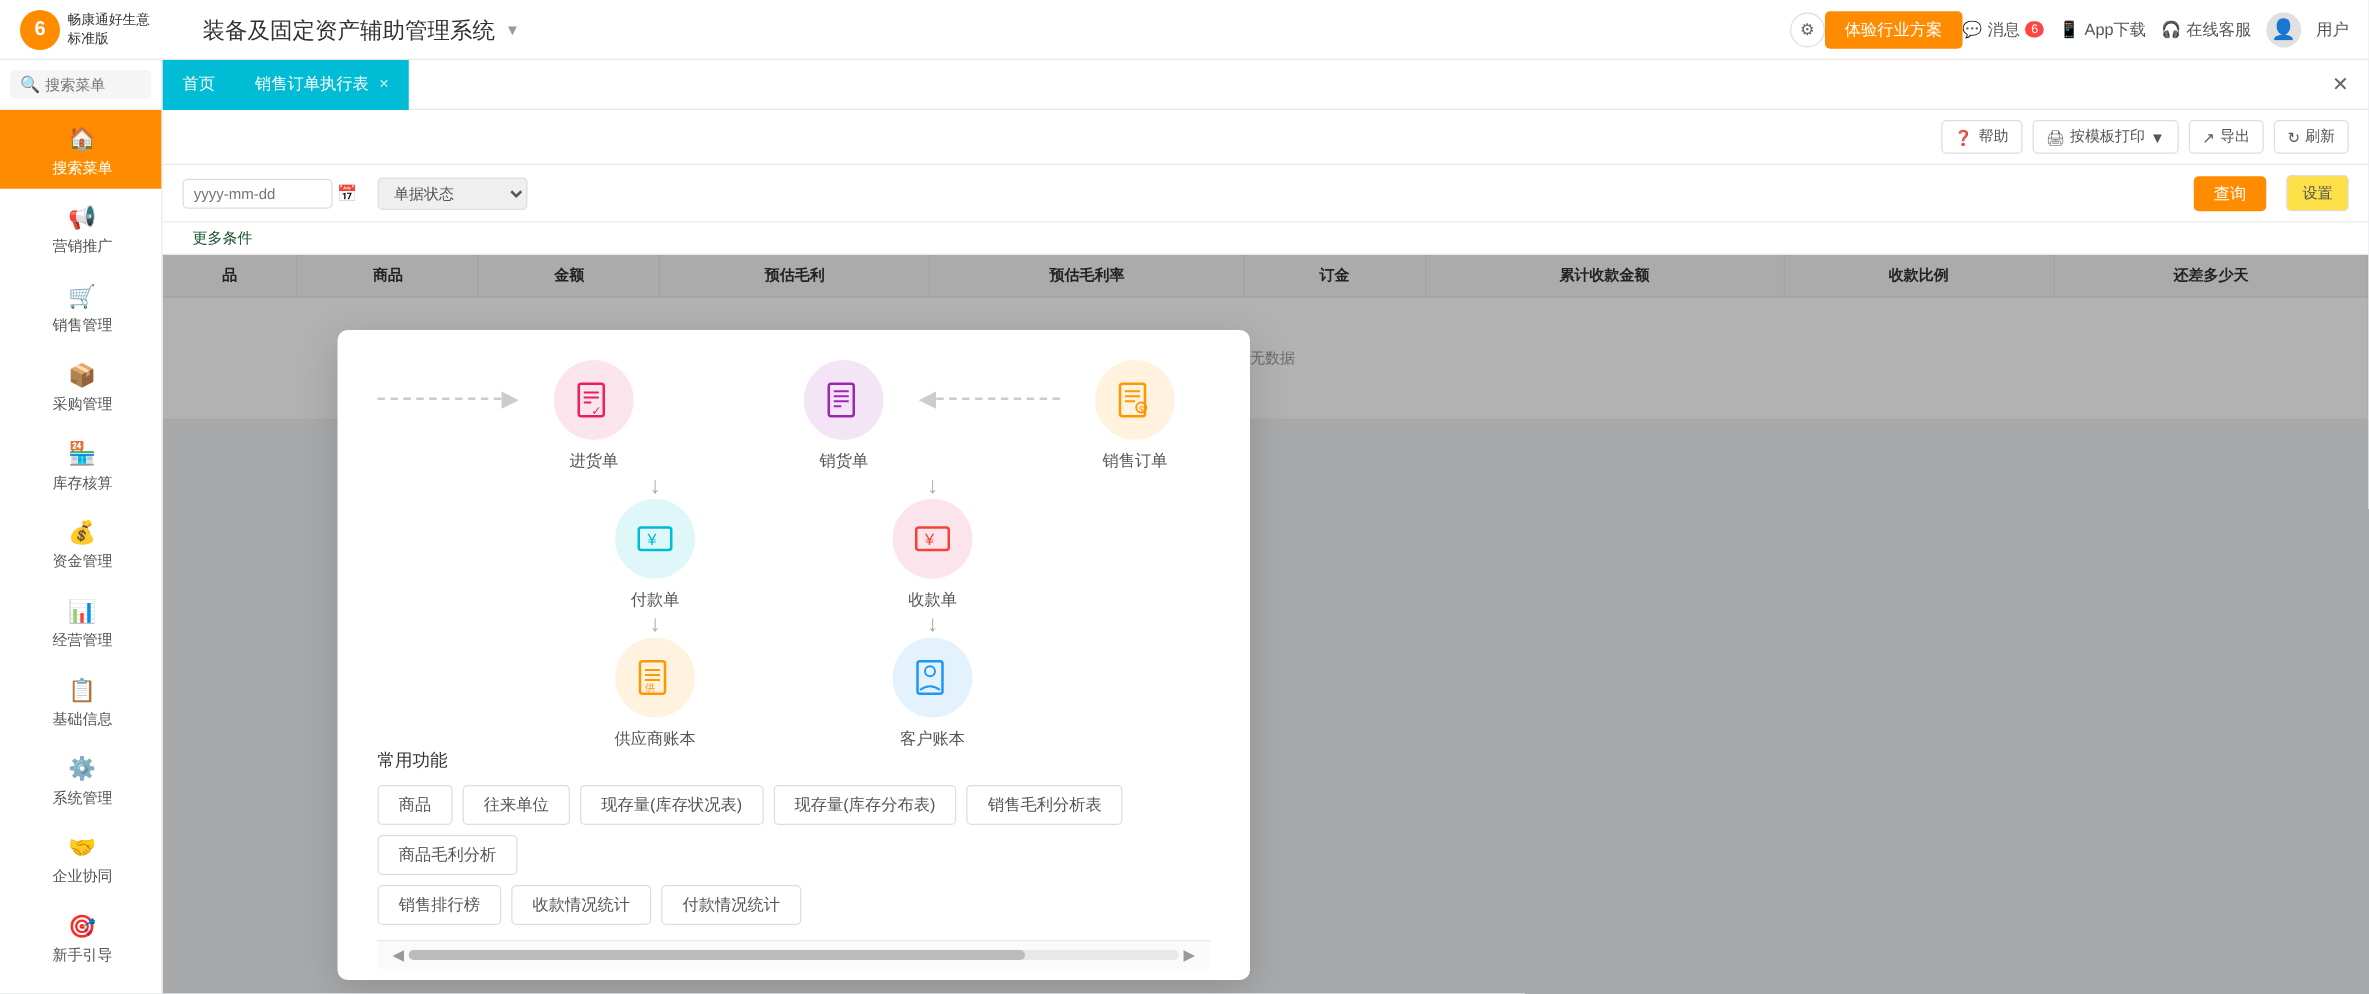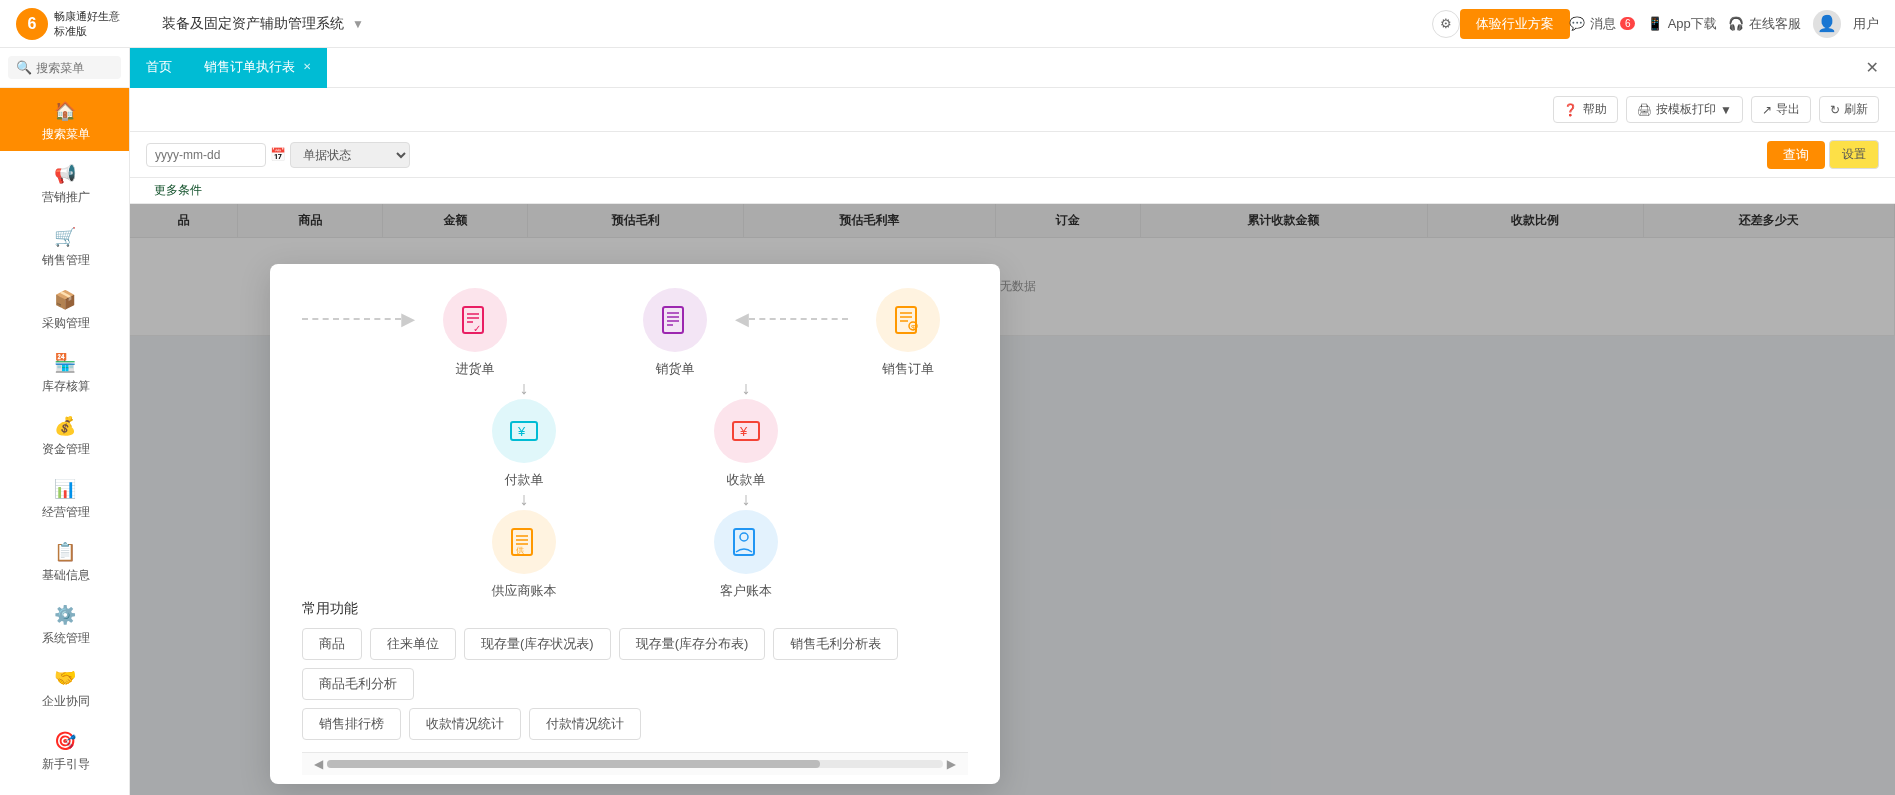--- a/index.html
+++ b/index.html
@@ -12,21 +12,21 @@
     .sidebar { width: 130px; background: #fff; border-right: 1px solid #e8e8e8; flex-shrink: 0; display: flex; flex-direction: column; }
     .content-area { flex: 1; display: flex; flex-direction: column; overflow: hidden; background: #f0f2f5; }
     .tab-bar { display: flex; align-items: center; background: #fff; border-bottom: 1px solid #e8e8e8; height: 40px; padding: 0; flex-shrink: 0; }
     .page-content { flex: 1; overflow: auto; position: relative; }
 
     
     .logo-area { display: flex; align-items: center; width: 130px; flex-shrink: 0; }
     .logo-icon { width: 32px; height: 32px; background: #ff8c00; border-radius: 50%; display: flex; align-items: center; justify-content: center; color: white; font-size: 16px; font-weight: bold; margin-right: 6px; }
     .logo-text { font-size: 11px; color: #333; line-height: 1.3; }
     .system-title { display: flex; align-items: center; flex: 1; padding: 0 16px; }
-    .system-title span { font-size: 14px; color: #333; }
+    .system-title span { font-size: 18px; color: #333; }
     .system-title .arrow { color: #999; margin-left: 8px; font-size: 12px; }
     .top-btn { display: flex; align-items: center; gap: 4px; color: #555; font-size: 13px; cursor: pointer; }
     .badge { background: #f44; color: white; border-radius: 10px; font-size: 10px; padding: 1px 5px; }
     .settings-icon { width: 28px; height: 28px; border-radius: 50%; border: 1px solid #ddd; display: flex; align-items: center; justify-content: center; cursor: pointer; color: #666; }
     .experience-btn { background: #ff8c00; color: white; padding: 6px 16px; border-radius: 4px; border: none; cursor: pointer; font-size: 13px; }
     .user-avatar { width: 28px; height: 28px; border-radius: 50%; background: #e0e0e0; display: flex; align-items: center; justify-content: center; overflow: hidden; }
 
     
     .sidebar-search { padding: 8px; border-bottom: 1px solid #f0f0f0; }
     .sidebar-search-inner { display: flex; align-items: center; background: #f5f5f5; border-radius: 4px; padding: 4px 8px; }
@@ -40,21 +40,21 @@
     
     .tab { display: flex; align-items: center; padding: 0 16px; height: 40px; cursor: pointer; font-size: 13px; color: #666; border-bottom: 2px solid transparent; }
     .tab.active { color: #fff; background: #00bcd4; }
     .tab-home { background: #00bcd4; color: white; }
     .tab-close { margin-left: 8px; font-size: 10px; color: rgba(255,255,255,0.8); }
     .content-close-btn { margin-left: auto; padding: 0 16px; color: #666; font-size: 16px; cursor: pointer; }
 
     
     .toolbar-row { display: flex; align-items: center; padding: 8px 16px; background: #fff; border-bottom: 1px solid #e8e8e8; gap: 8px; }
     .toolbar-btn { display: flex; align-items: center; gap: 4px; padding: 4px 10px; border: 1px solid #ddd; border-radius: 4px; cursor: pointer; font-size: 12px; color: #555; background: white; }
-    .filter-row { display: flex; align-items: center; padding: 8px 16px; background: #fff; border-bottom: 1px solid #e8e8e8; gap: 4px; }
+    .filter-row { display: flex; align-items: center; padding: 8px 16px; background: #fff; border-bottom: 1px solid #e8e8e8; gap: 16px; }
     .filter-date { display: flex; align-items: center; gap: 4px; }
     .date-input { padding: 4px 8px; border: 1px solid #ddd; border-radius: 4px; font-size: 12px; color: #999; width: 120px; }
     .status-select { padding: 4px 8px; border: 1px solid #ddd; border-radius: 4px; font-size: 12px; color: #555; width: 120px; }
     .query-btn { background: #ff8c00; color: white; border: none; padding: 5px 16px; border-radius: 4px; cursor: pointer; font-size: 13px; }
     .more-conditions { color: #14532d; font-size: 12px; padding: 4px 8px; cursor: pointer; }
     .settings-btn-small { background: #fde047; color: #555; border: 1px solid #ddd; padding: 5px 12px; border-radius: 4px; cursor: pointer; font-size: 12px; }
 
     
     .table-container { padding: 0; background: #fff; margin: 0; overflow: auto; }
     table { width: 100%; border-collapse: collapse; font-size: 12px; }

